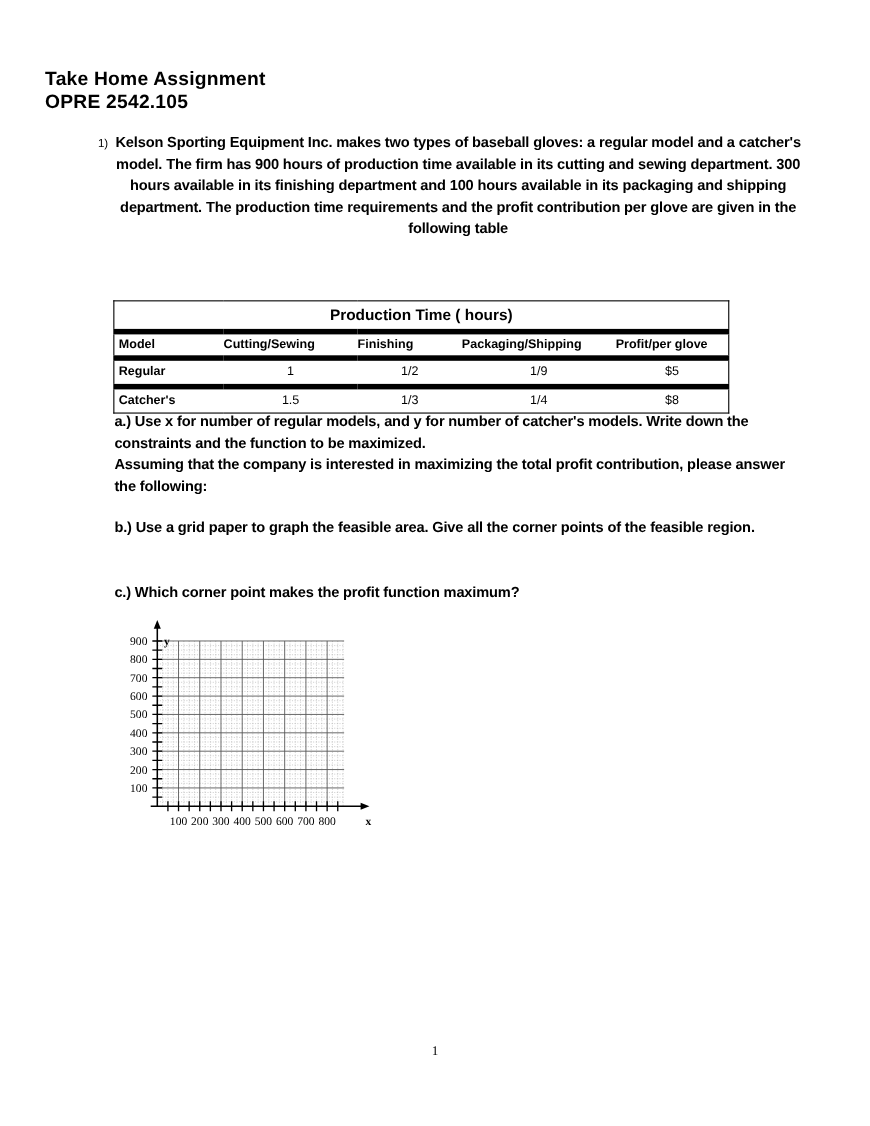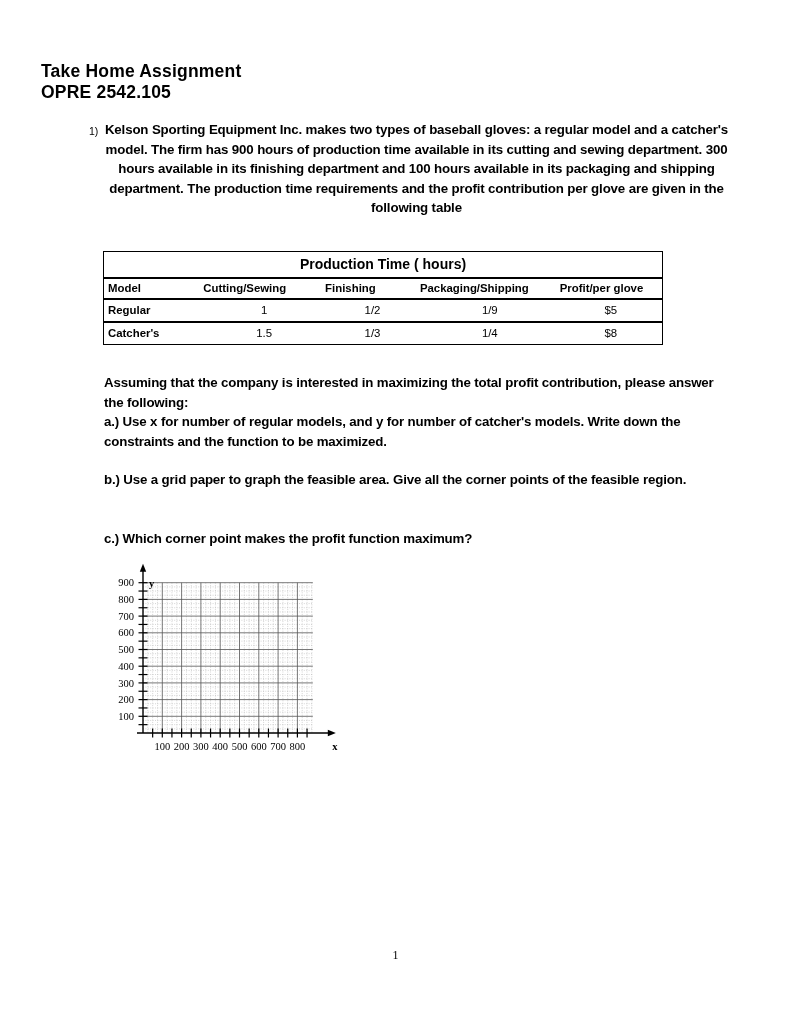--- a/index.html
+++ b/index.html
@@ -56,29 +56,29 @@
     font-weight: bold;
     line-height: 19.6px;
     letter-spacing: -0.15px;
     text-align: center;
   }
 
   
   .prod-table {
     position: absolute;
     left: 103px;
-    top: 251px;
+    top: 273px;
     width: 560px;
     border-collapse: collapse;
     border: 1.5px solid #000;
     font-size: 11.3px;
     background: #fff;
   }
   .prod-table td {
-    border-top: 2px solid #000000;
+    border-top: 5px solid #000000;
     border-bottom: 1px solid #000;
     padding: 3px 0 4px 0;
     vertical-align: middle;
   }
   .prod-table tr.title-row td {
     text-align: center;
     font-weight: bold;
     font-size: 14px;
     padding: 4px 0 5px 0;
     border-top: none;
@@ -188,22 +188,22 @@
         <td class="c-model">Catcher's</td>
         <td>1.5</td>
         <td>1/3</td>
         <td>1/4</td>
         <td>$8</td>
       </tr>
     </tbody>
   </table>
 
   <div class="para" id="assume-block">
+    <div>a.) Use x for number of regular models, and y for number of catcher's models. Write down the constraints and the function to be maximized.</div>
     <div>Assuming that  the company is interested in maximizing the total profit contribution, please answer the following:</div>
-    <div>a.) Use x for number of regular models, and y for number of catcher's models. Write down the constraints and the function to be maximized.</div>
   </div>
 
   <div class="para" id="qc-block">
     <div>c.)  Which corner point makes the profit function maximum?</div>
   </div>
 
   <div class="para" id="qb-block">
     <div>b.) Use a grid paper to graph the feasible area. Give all the corner points of the feasible region.</div>
   </div>
 

